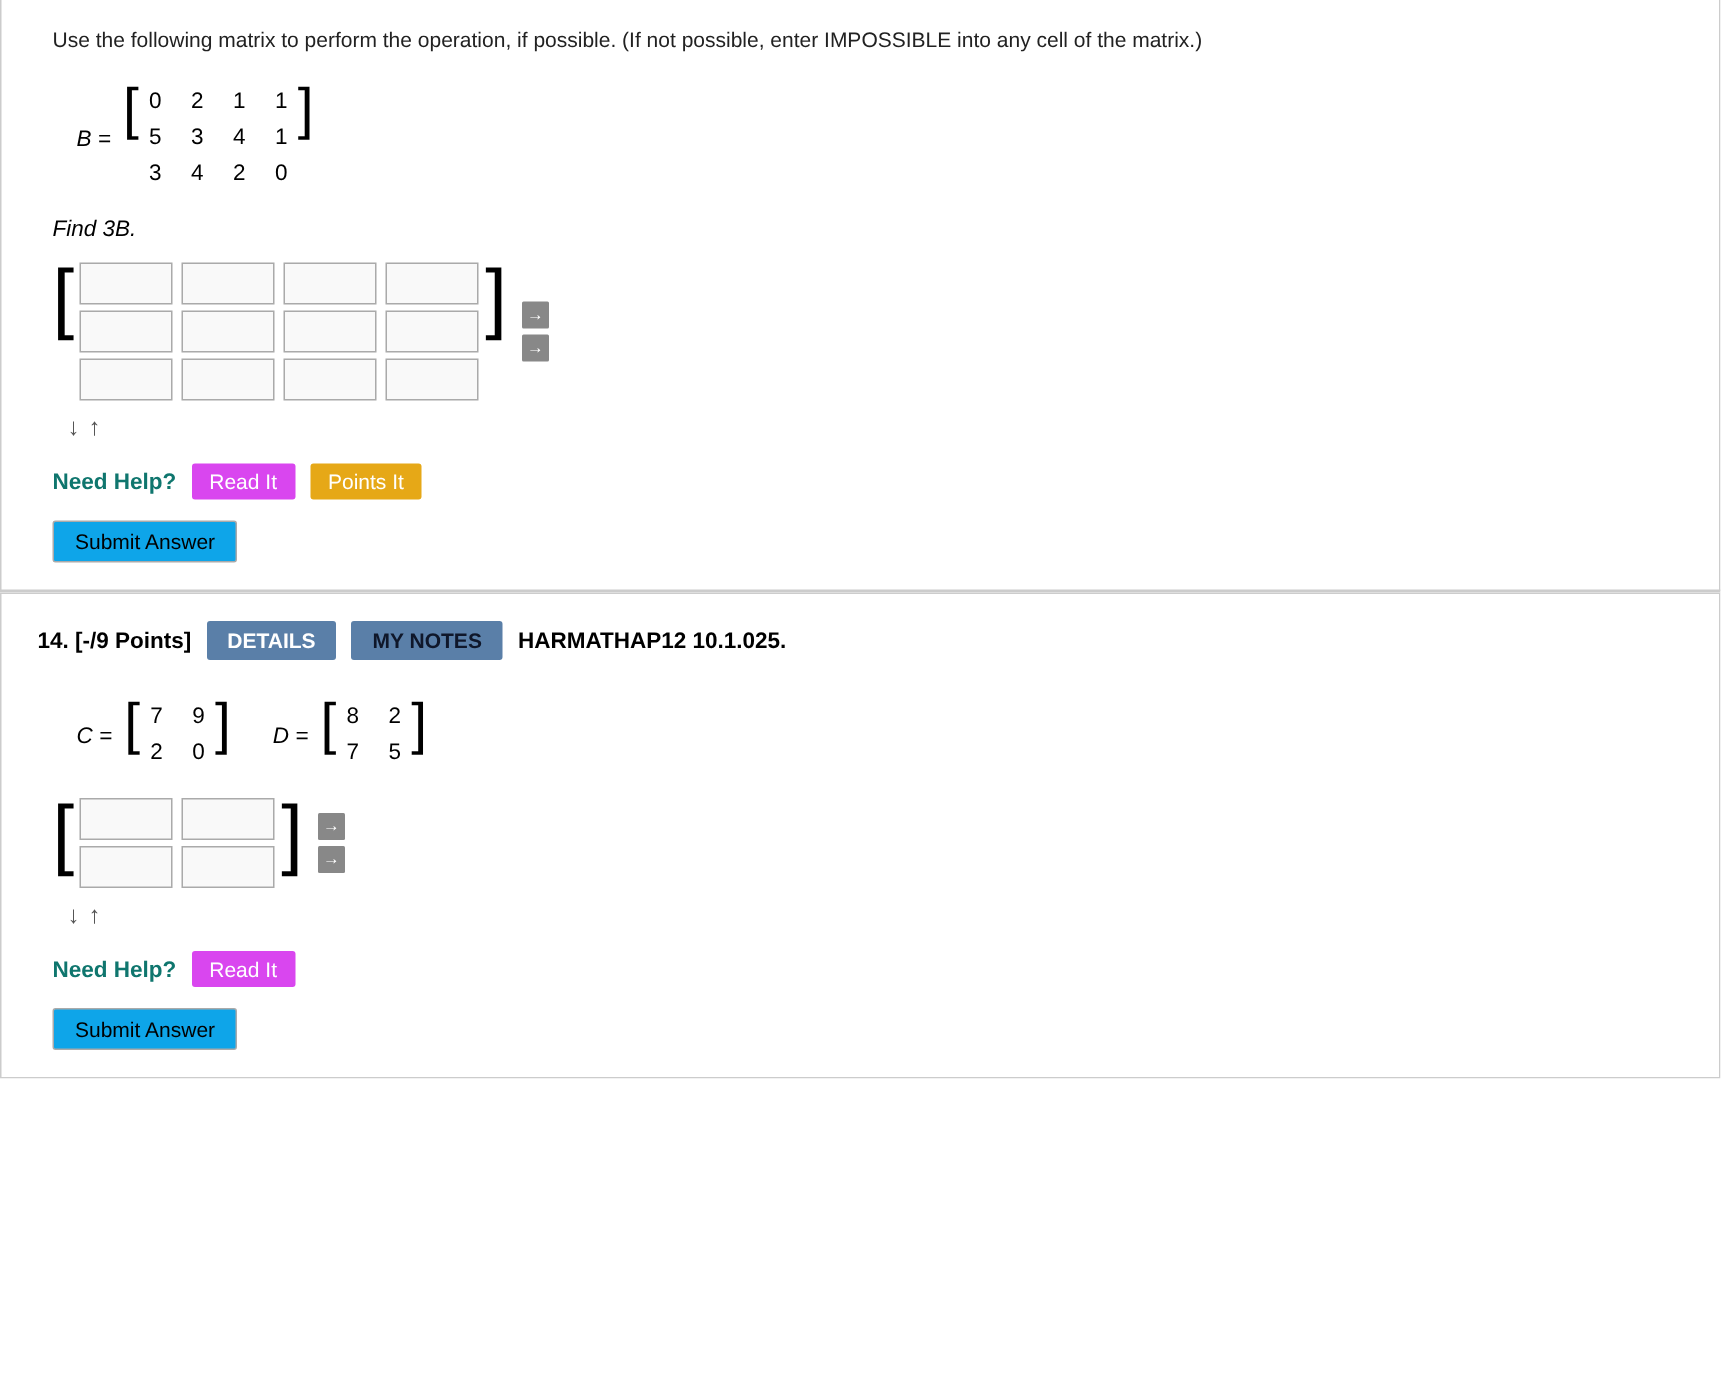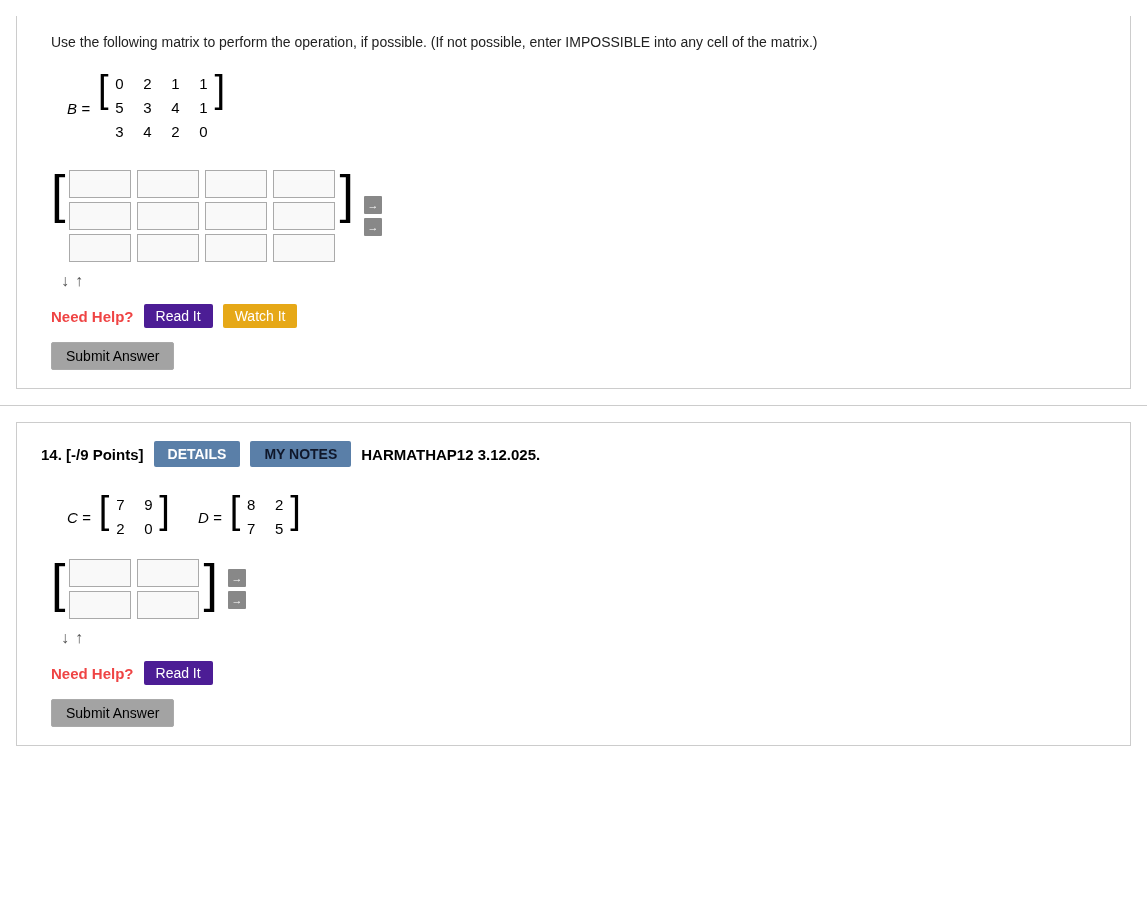--- a/index.html
+++ b/index.html
@@ -8,21 +8,21 @@
       background: #fff;
       color: #000;
       font-size: 15px;
     }
     .page-container {
       max-width: 1147px;
       background: #fff;
     }
     .problem-section {
       border: 1px solid #ccc;
-      margin: 16px;
+      margin: 0;
       padding: 18px 24px 18px 24px;
       background: #fff;
     }
     .problem-header-row {
       display: flex;
       align-items: center;
       gap: 10px;
       margin-bottom: 14px;
       padding-bottom: 10px;
     }
@@ -170,46 +170,46 @@
       font-size: 16px;
       color: #555;
     }
     .need-help-row {
       display: flex;
       align-items: center;
       gap: 10px;
       margin: 14px 0 10px 0;
     }
     .need-help-text {
-      color: #ef4444;
+      color: #0f766e;
       font-weight: bold;
       font-size: 15px;
     }
     .read-it-btn {
-      background: #4c1d95;
+      background: #d946ef;
       color: #fff;
       border: none;
       padding: 4px 12px;
       font-size: 14px;
       cursor: pointer;
       border-radius: 2px;
       font-weight: normal;
     }
     .watch-it-btn {
       background: #e6a817;
       color: #fff;
       border: none;
       padding: 4px 12px;
       font-size: 14px;
       cursor: pointer;
       border-radius: 2px;
       font-weight: normal;
     }
     .submit-answer-btn {
-      background: #a3a3a3;
+      background: #0ea5e9;
       color: #000;
       border: 1px solid #aaa;
       padding: 5px 14px;
       font-size: 14px;
       cursor: pointer;
       border-radius: 2px;
       margin-top: 4px;
     }
     .matrices-row {
       display: flex;
@@ -261,20 +261,21 @@
               <span class="matrix-cell">3</span>
               <span class="matrix-cell">4</span>
               <span class="matrix-cell">2</span>
               <span class="matrix-cell">0</span>
             </div>
           </div>
           <span class="bracket-right">]</span>
         </div>
       </div>
 
+      <p class="find-label">Find 3B.</p>
 
       
       <div class="input-matrix-wrap">
         <div class="input-matrix-bracket-wrap">
           <span class="input-bracket-left">[</span>
           <div class="input-matrix-rows">
             <div class="input-matrix-row">
               <input type="text" class="matrix-input" style="">
               <input type="text" class="matrix-input" style="">
               <input type="text" class="matrix-input" style="">
@@ -301,36 +302,36 @@
         </div>
       </div>
       <div class="expand-arrows">
         <button class="expand-arrow-btn">↓</button>
         <button class="expand-arrow-btn">↑</button>
       </div>
 
       <div class="need-help-row">
         <span class="need-help-text">Need Help?</span>
         <button class="read-it-btn">Read It</button>
-        <button class="watch-it-btn">Watch It</button>
+        <button class="watch-it-btn">Points It</button>
       </div>
 
       <button class="submit-answer-btn">Submit Answer</button>
     </div>
   </div>
 
   <hr class="divider">
 
   <div class="problem-section">
 
     <div class="problem-header-row">
       <span class="points-label">14. [-/9 Points]</span>
       <button class="details-btn">DETAILS</button>
       <button class="my-notes-btn">MY NOTES</button>
-      <span class="problem-ref">HARMATHAP12 3.12.025.</span>
+      <span class="problem-ref">HARMATHAP12 10.1.025.</span>
     </div>
 
     <div class="problem-content">
 
       
       <div class="matrices-row">
         <div class="single-matrix-display">
           <span class="matrix-label">C =</span>
           <div class="matrix-bracket-wrap">
             <span class="bracket-left">[</span>

